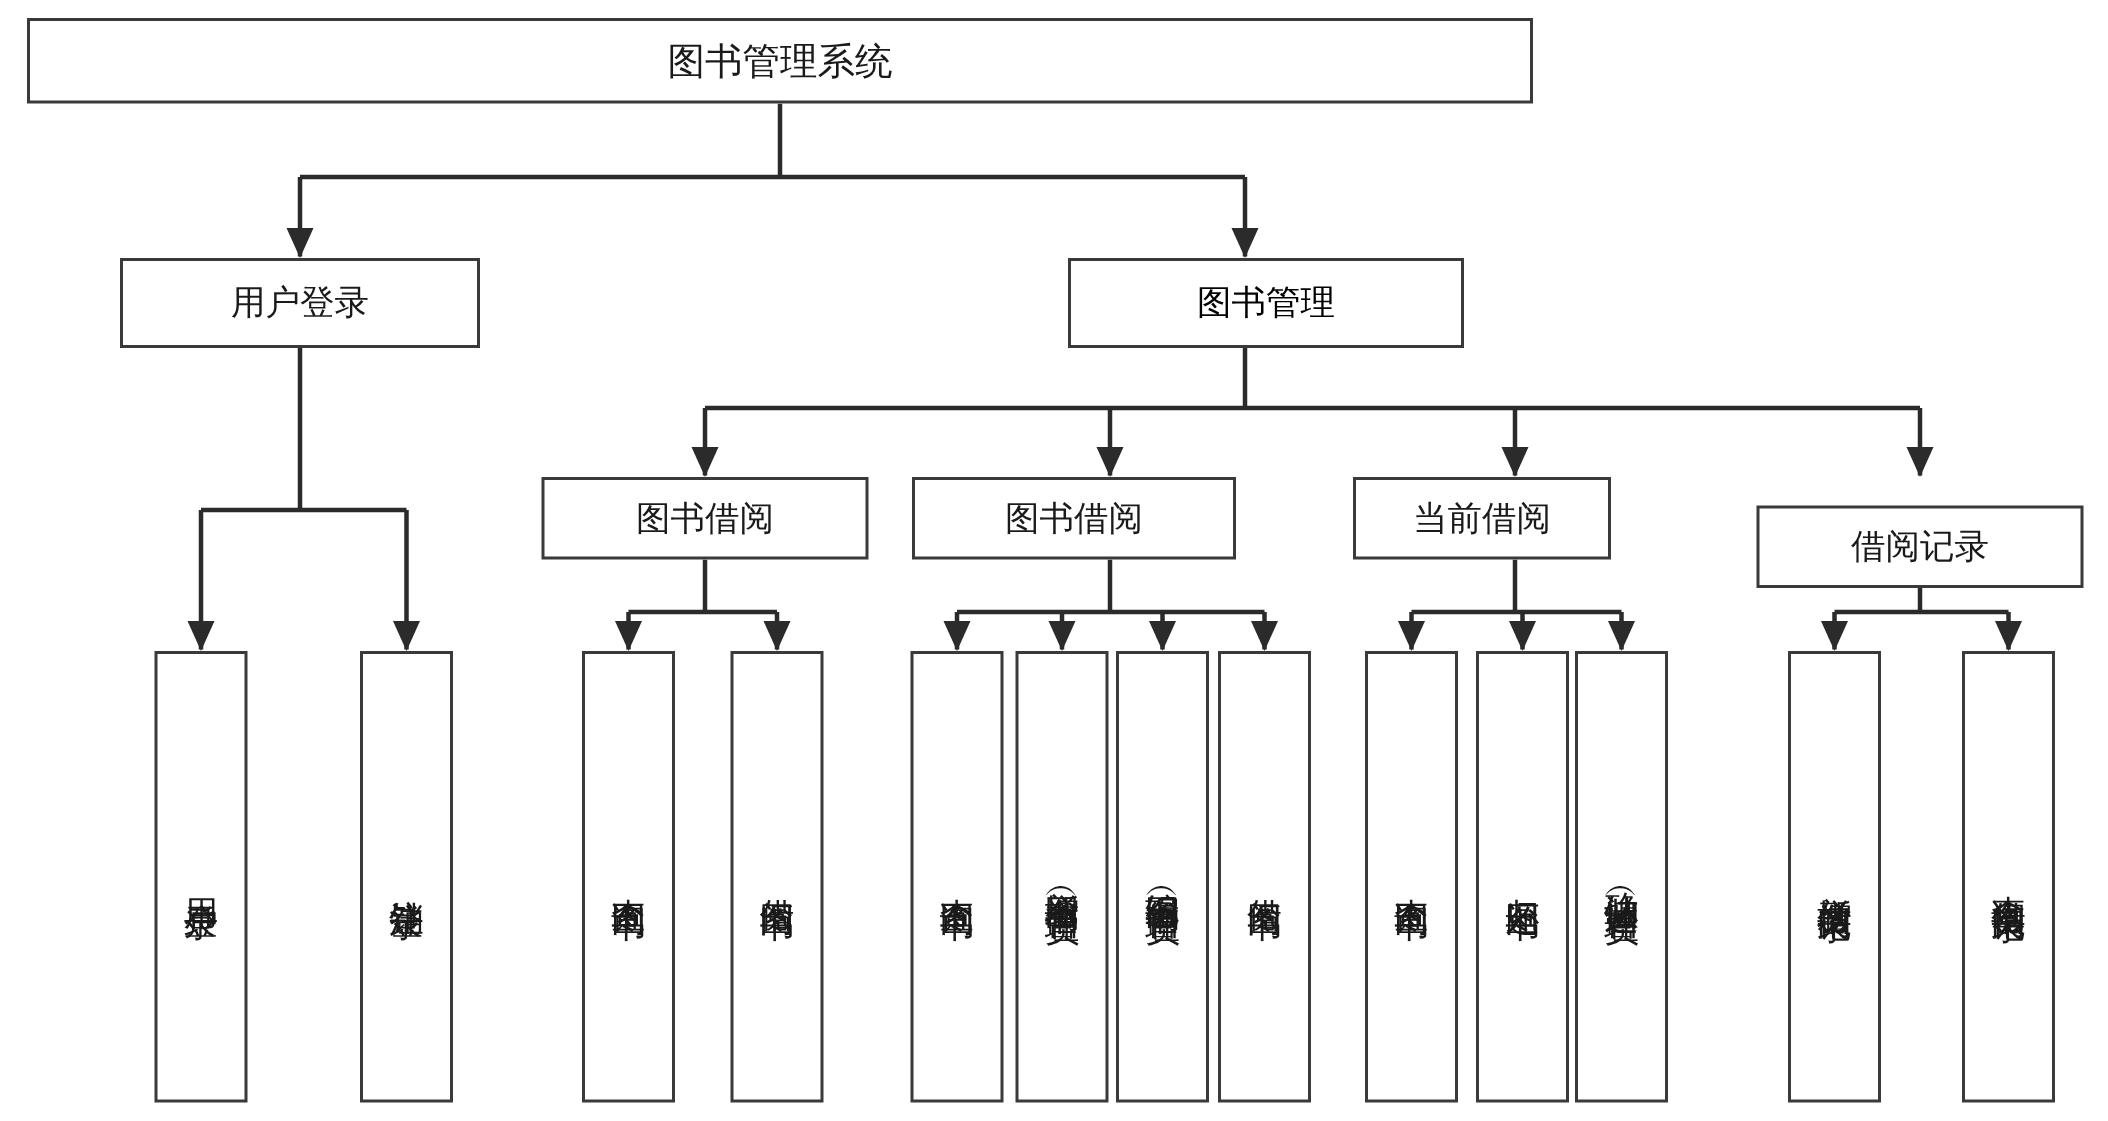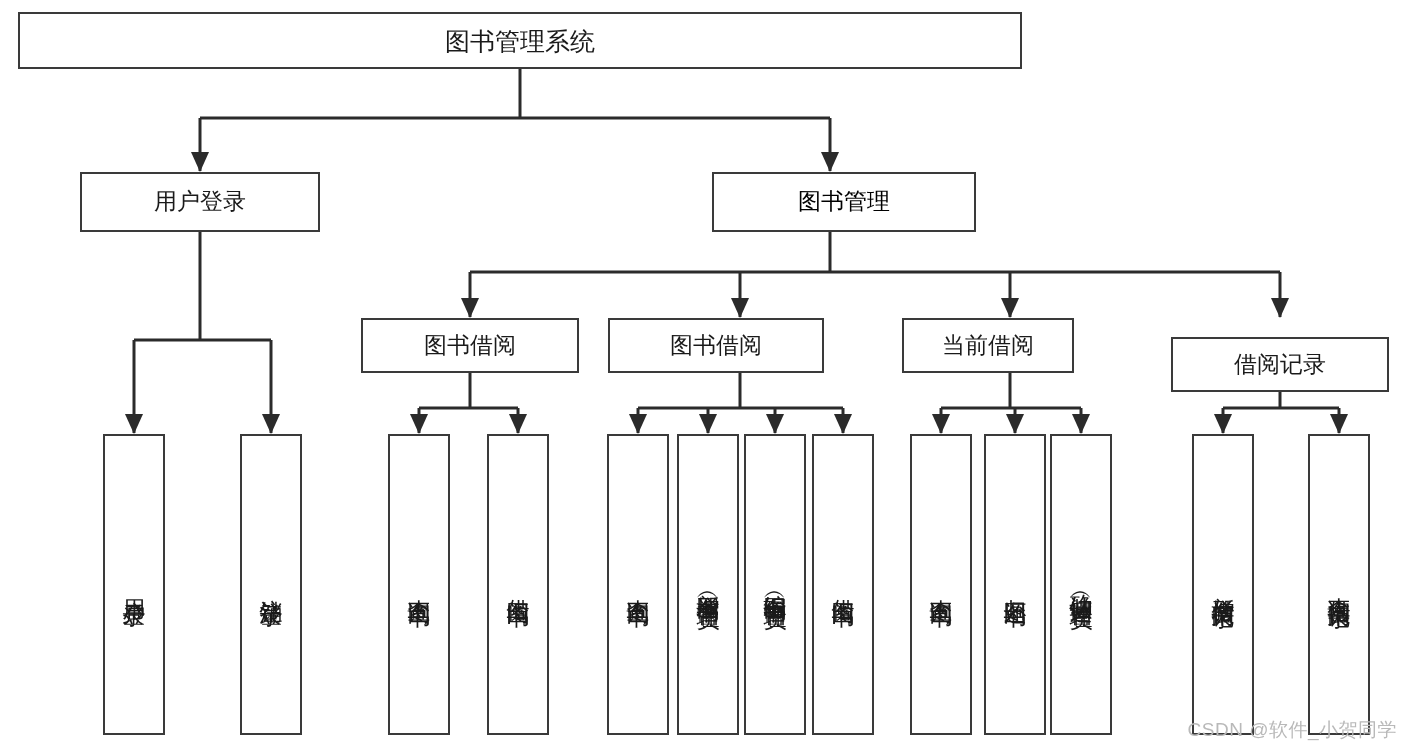--- a/index.html
+++ b/index.html
@@ -198,15 +198,14 @@
         <span class="node-label">确认归还（管理员）</span>
       </div>
       <div class="node leaf" style="left: 1192px; top: 434px; width: 62px; height: 301px; border-color: rgb(58, 58, 58); background: rgb(255, 255, 255); color: rgb(26, 26, 26);">
         <span class="node-label">新增借阅记录</span>
       </div>
       <div class="node leaf" style="left: 1308px; top: 434px; width: 62px; height: 301px; border-color: rgb(58, 58, 58); background: rgb(255, 255, 255); color: rgb(26, 26, 26);">
         <span class="node-label">查询借阅记录</span>
       </div>
     </div>
 
-  <div id="watermark">CSDN @软件_小贺同学</div>
 
 </div>
 
 </body></html>

